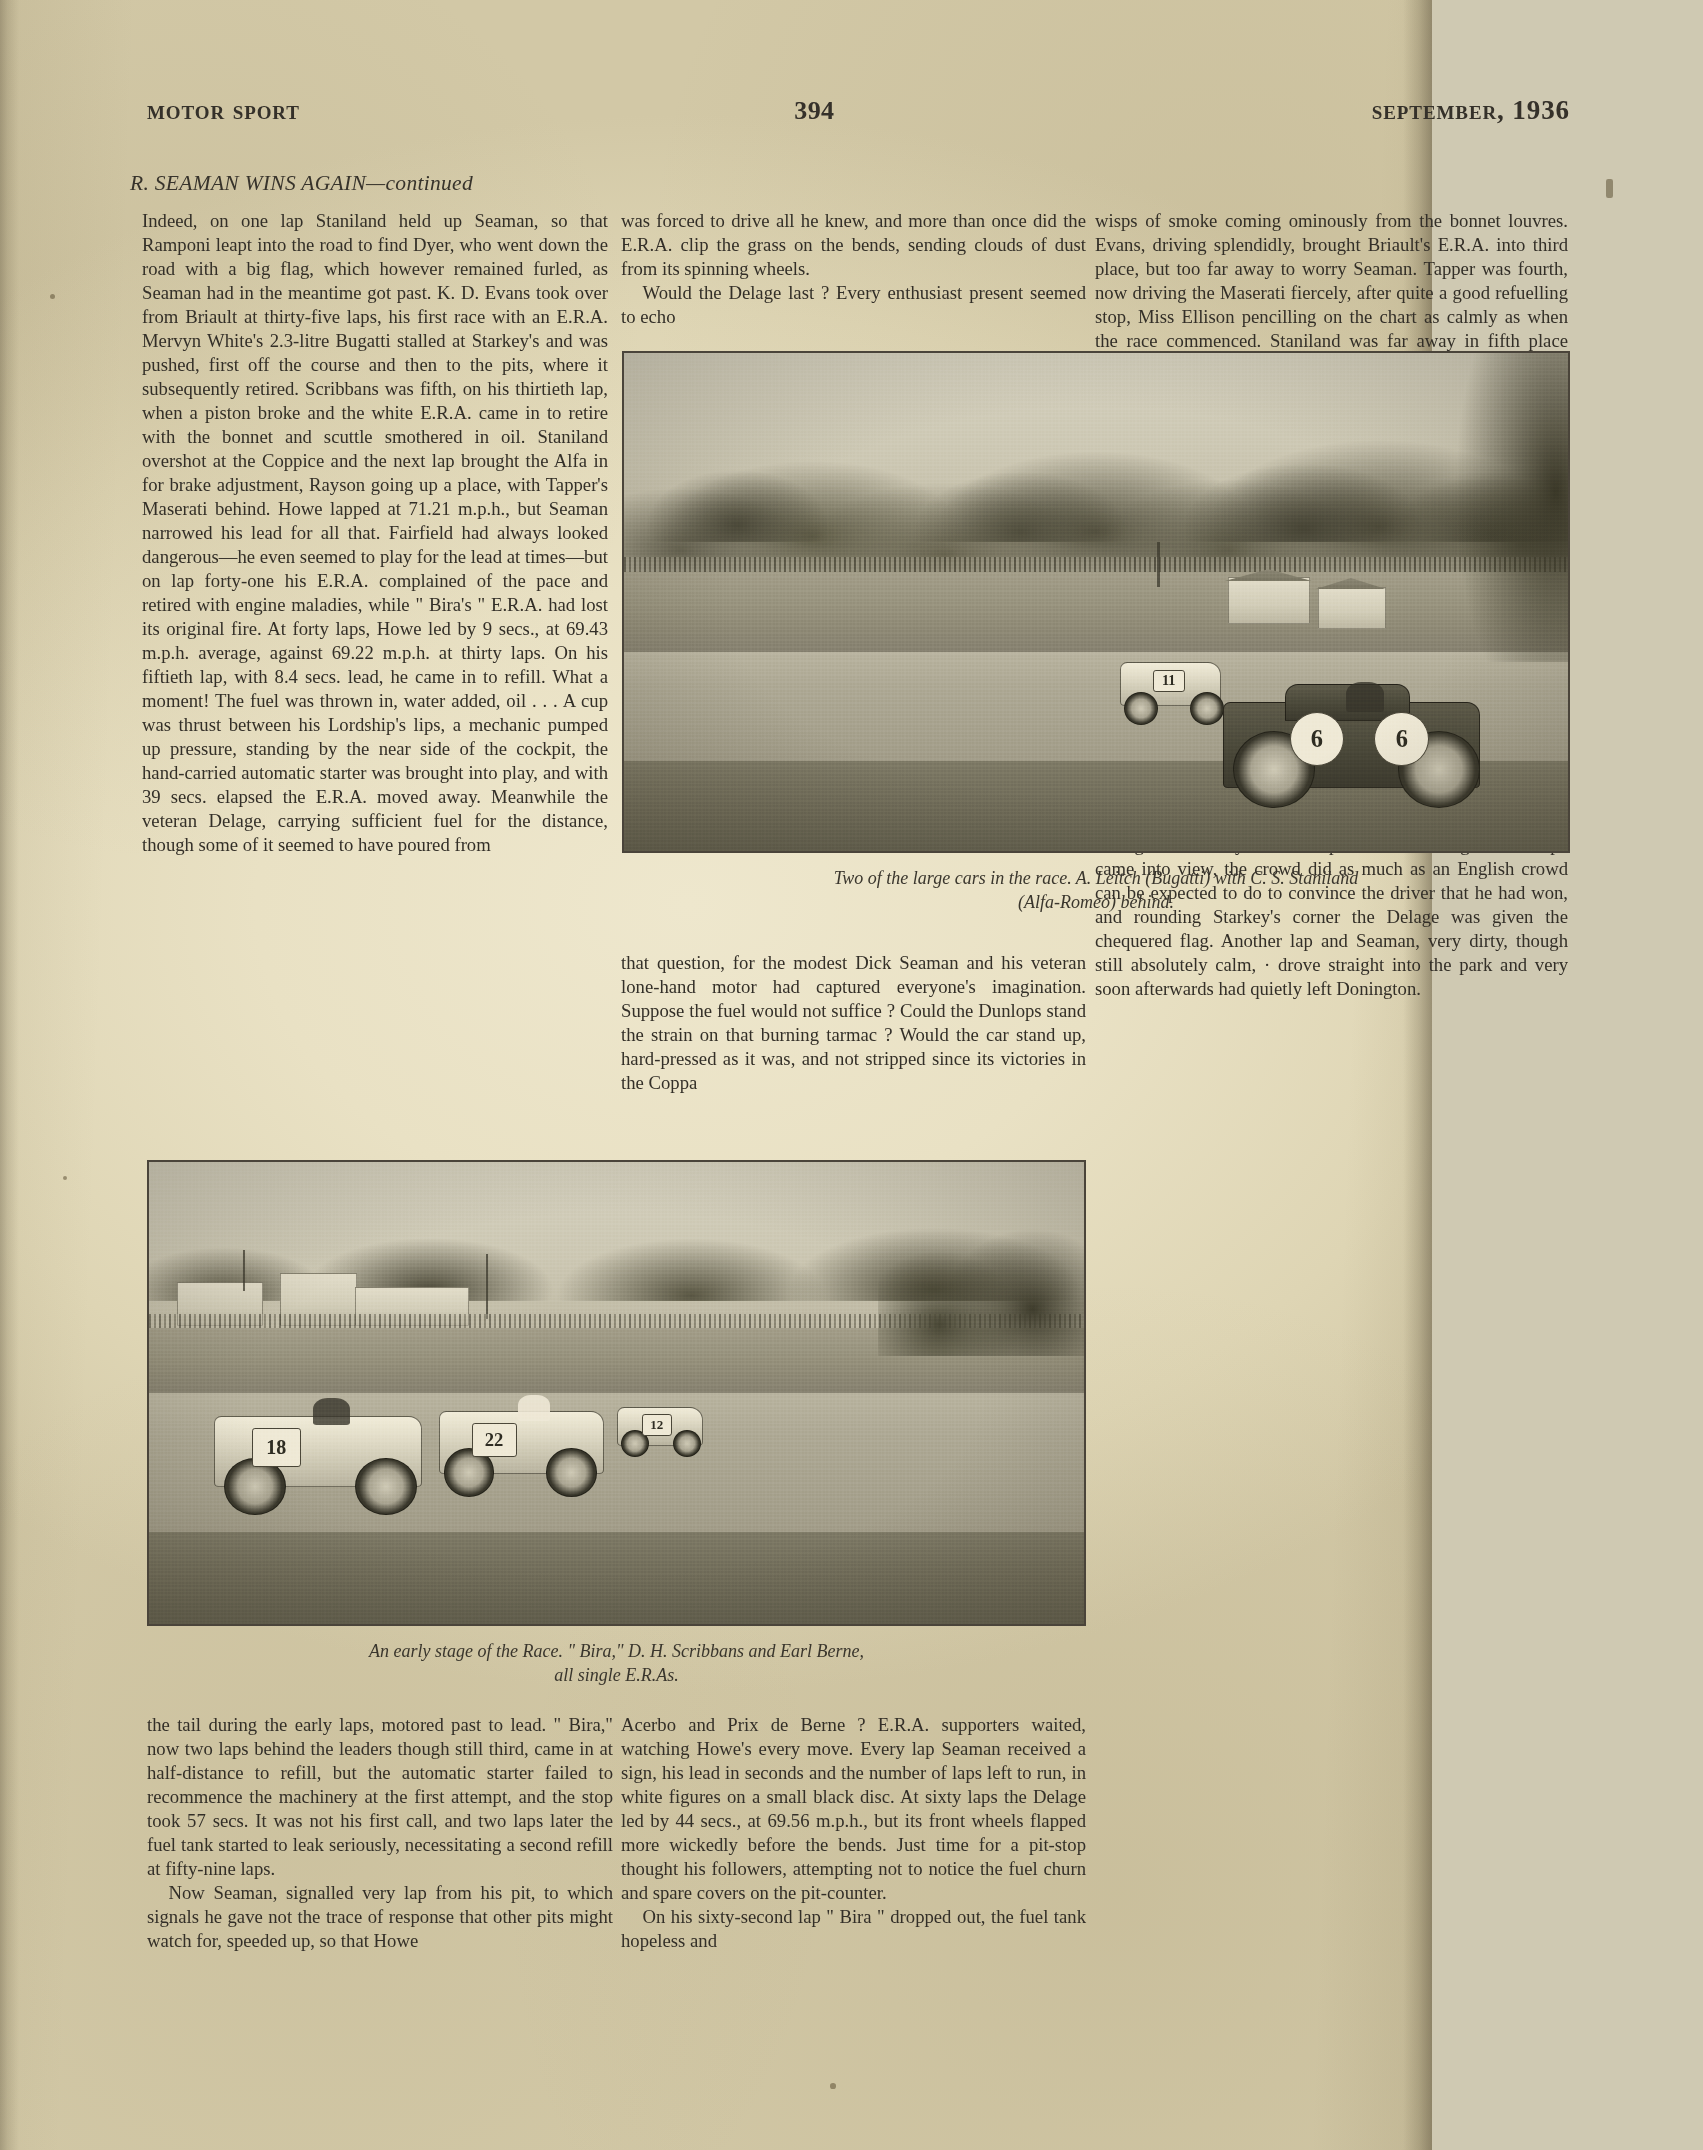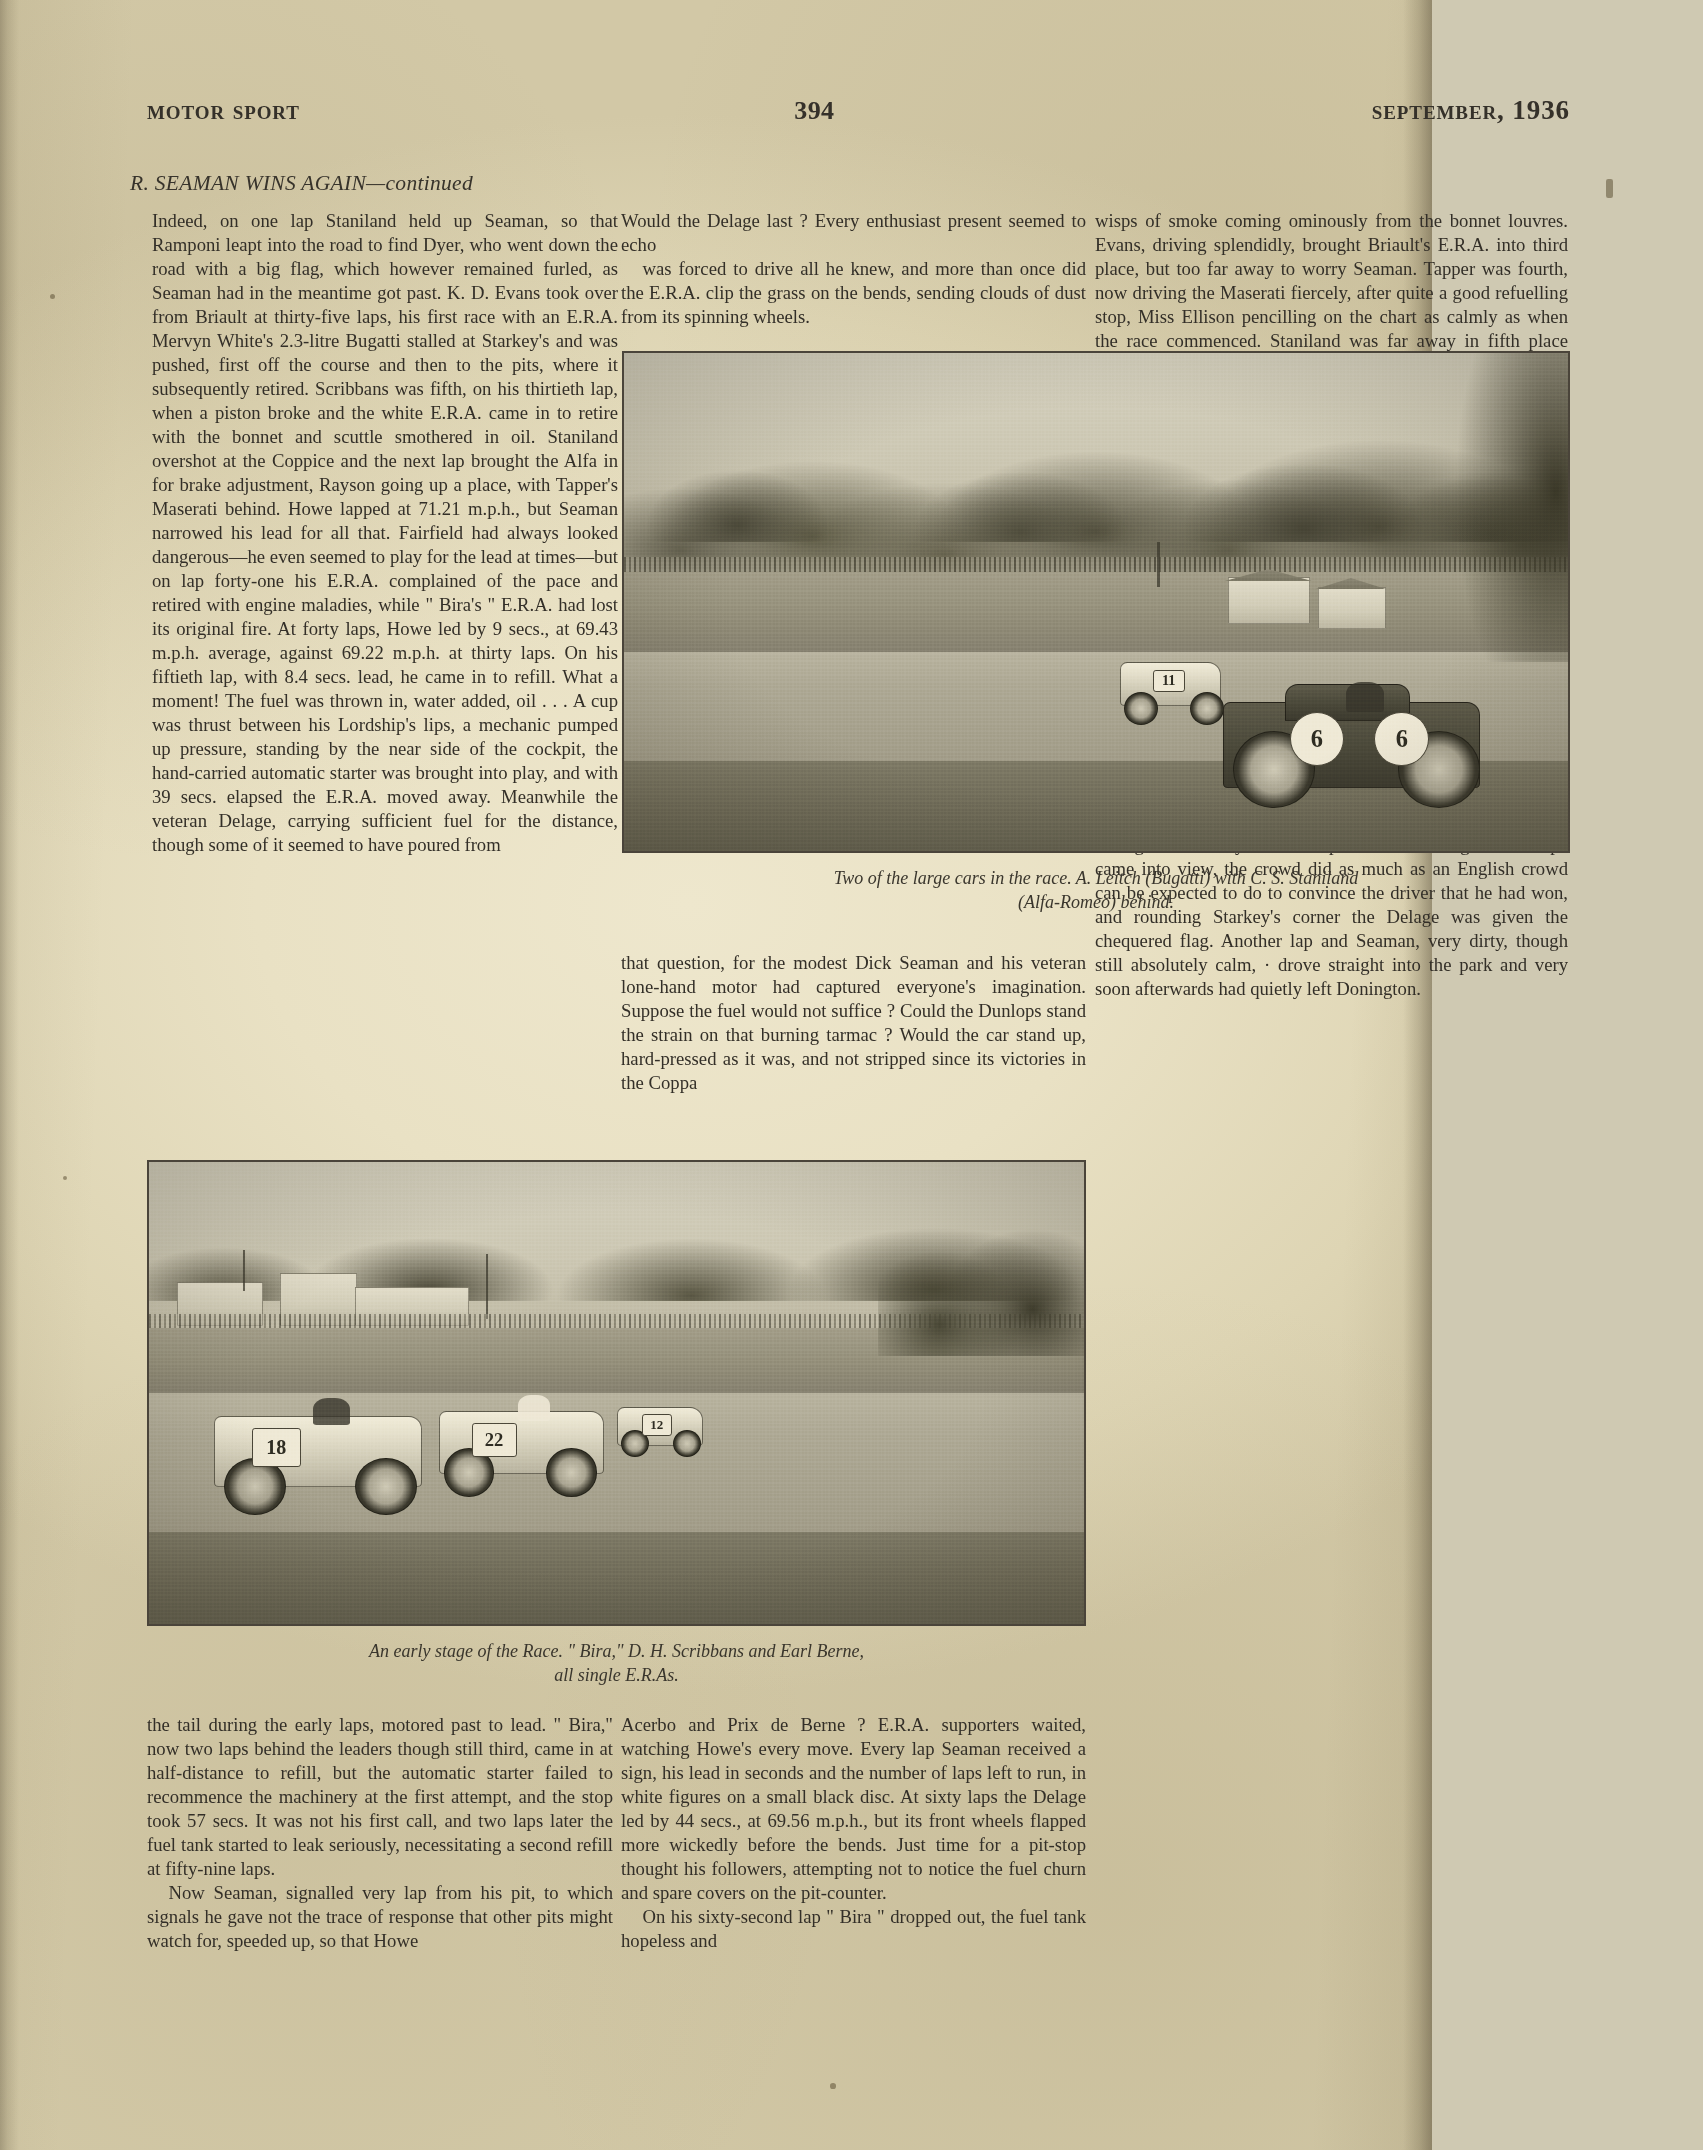--- a/index.html
+++ b/index.html
@@ -106,21 +106,21 @@
     color: #332f28;
     font-size: 18.7px;
     line-height: 24px;
     text-align: justify;
     text-justify: inter-word;
     hyphens: none;
   }
   .col p { margin: 0; }
   .col p + p { text-indent: 21.5px; }
 
-  #col1-top { left: 152px;  top: 209px; }
+  #col1-top { left: 142px;  top: 209px; }
   #col2-top { left: 621px;  top: 209px; width: 465px; }
   #col3     { left: 1095px; top: 209px; width: 473px; }
   #col2-mid { left: 621px;  top: 951px; width: 465px; }
 
   #col1-bot { left: 147px;  top: 1713px; }
   #col2-bot { left: 621px;  top: 1713px; width: 465px; }
 
   
   .photo {
     position: absolute;
@@ -269,22 +269,22 @@
     <span class="rh-right">September, 1936</span>
   </div>
 
   <div class="cont-head">R. SEAMAN WINS AGAIN—continued</div>
 
   <div class="col" id="col1-top" style="height:857px;">
     <p>Indeed, on one lap Staniland held up Seaman, so that Ramponi leapt into the road to find Dyer, who went down the road with a big flag, which however remained furled, as Seaman had in the meantime got past. K. D. Evans took over from Briault at thirty-five laps, his first race with an E.R.A. Mervyn White's 2.3-litre Bugatti stalled at Starkey's and was pushed, first off the course and then to the pits, where it subsequently retired. Scribbans was fifth, on his thirtieth lap, when a piston broke and the white E.R.A. came in to retire with the bonnet and scuttle smothered in oil. Staniland overshot at the Coppice and the next lap brought the Alfa in for brake adjustment, Rayson going up a place, with Tapper's Maserati behind. Howe lapped at 71.21 m.p.h., but Seaman narrowed his lead for all that. Fairfield had always looked dangerous—he even seemed to play for the lead at times—but on lap forty-one his E.R.A. complained of the pace and retired with engine maladies, while " Bira's " E.R.A. had lost its original fire. At forty laps, Howe led by 9 secs., at 69.43 m.p.h. average, against 69.22 m.p.h. at thirty laps. On his fiftieth lap, with 8.4 secs. lead, he came in to refill. What a moment! The fuel was thrown in, water added, oil . . . A cup was thrust between his Lordship's lips, a mechanic pumped up pressure, standing by the near side of the cockpit, the hand-carried automatic starter was brought into play, and with 39 secs. elapsed the E.R.A. moved away. Meanwhile the veteran Delage, carrying sufficient fuel for the distance, though some of it seemed to have poured from</p>
   </div>
 
   <div class="col" id="col2-top">
+    <p>was forced to drive all he knew, and more than once did the E.R.A. clip the grass on the bends, sending clouds of dust from its spinning wheels.</p>
     <p>Would the Delage last ? Every enthusiast present seemed to echo</p>
-    <p>was forced to drive all he knew, and more than once did the E.R.A. clip the grass on the bends, sending clouds of dust from its spinning wheels.</p>
   </div>
 
   <div class="col" id="col3">
     <p>wisps of smoke coming ominously from the bonnet louvres. Evans, driving splendidly, brought Briault's E.R.A. into third place, but too far away to worry Seaman. Tapper was fourth, now driving the Maserati fiercely, after quite a good refuelling stop, Miss Ellison pencilling on the chart as calmly as when the race commenced. Staniland was far away in fifth place with a few tail-enders behind him, Leitch on the old Bugatti, going nicely until the engine faltered, Mays still demanding fresh visors the better to pilot a sick E.R.A., Taylor's Bugatti and MacRobert's Magnette. Parnell's M.G., seen quite often at the pits, had done a few interesting slides on corners, and was now in trouble.</p>
     <p>Still Howe drove like one possessed, as the saying goes, knowing that he could not afford a single mistake. Sometimes he closed a trifle on the Delage, but at seventy laps Seaman was 51.4 secs. ahead. Tapper was trying hard, getting some exciting moments at Red Gate and nodding very vigorously to his pit-signals, until Miss Ellison apparently could stand it no longer and sat on the counter, her back to the road.</p>
     <p>The last laps were ticked off ; Ramponi listened with apprehension to the Delage's exhaust note. Howe's E.R.A. sounded as fit as ever, but the race was obviously lost, unless . . . But no, the old Delage went as well as ever and as Seaman's signal was thrust out for the last time he even raised a finger from the wheel in response. Even then Ramponi was not happy and he waited behind the pit, eyes on the brow of the hill, during that seventy-seventh lap. Then a fleeting black shape came into view, the crowd did as much as an English crowd can be expected to do to convince the driver that he had won, and rounding Starkey's corner the Delage was given the chequered flag. Another lap and Seaman, very dirty, though still absolutely calm, · drove straight into the park and very soon afterwards had quietly left Donington.</p>
   </div>
 
   <div class="photo" id="photo1">
     <div class="ph-sky"></div>

